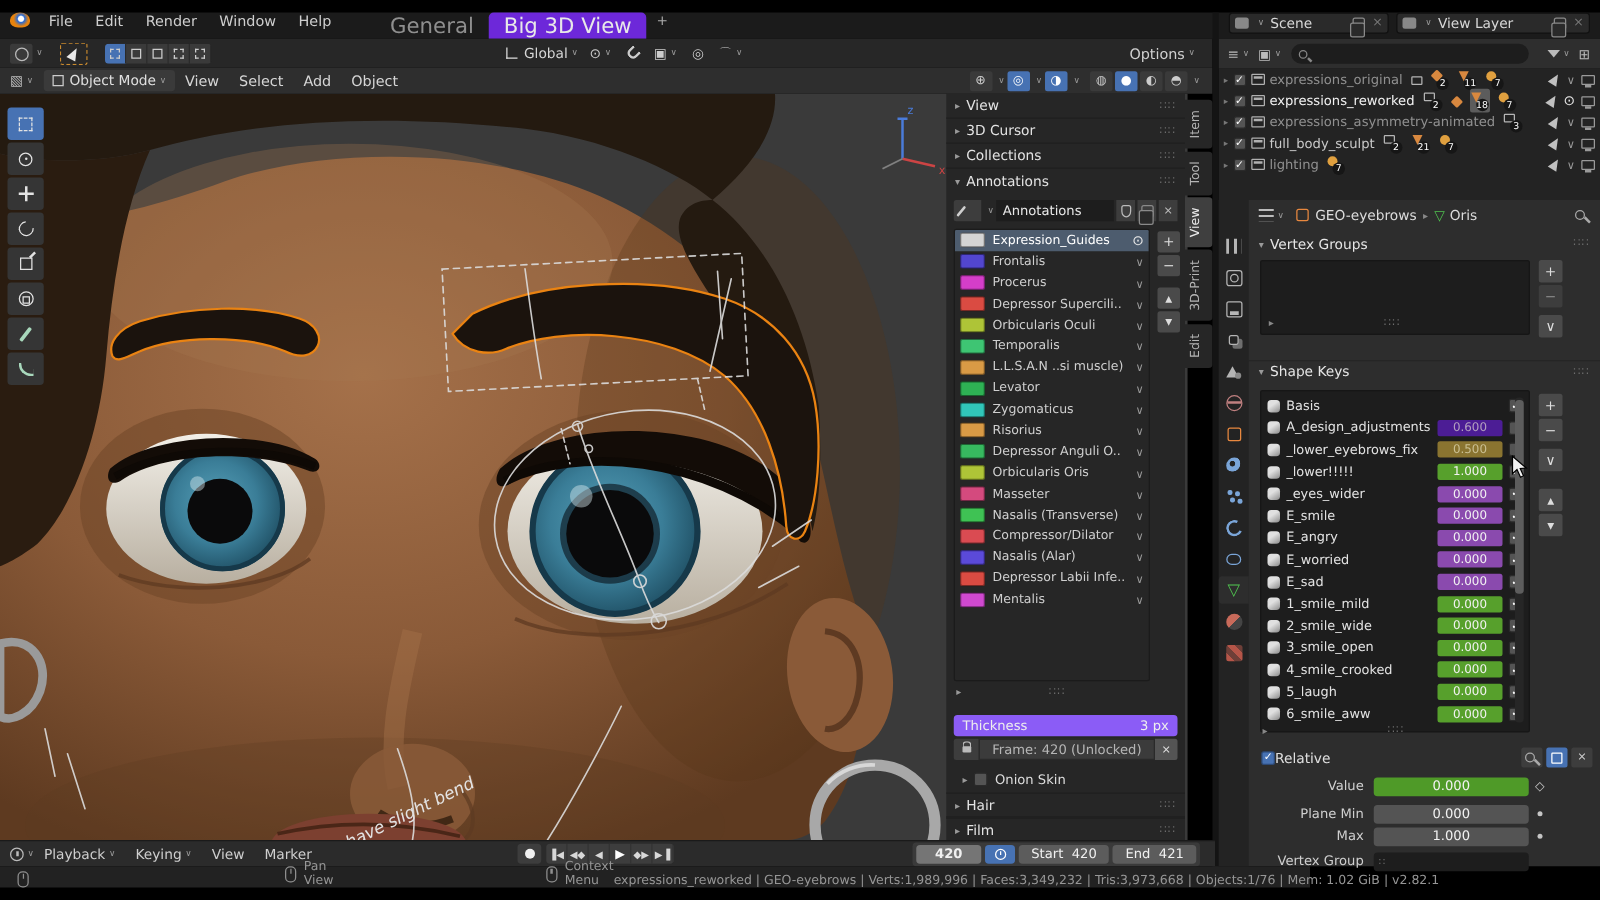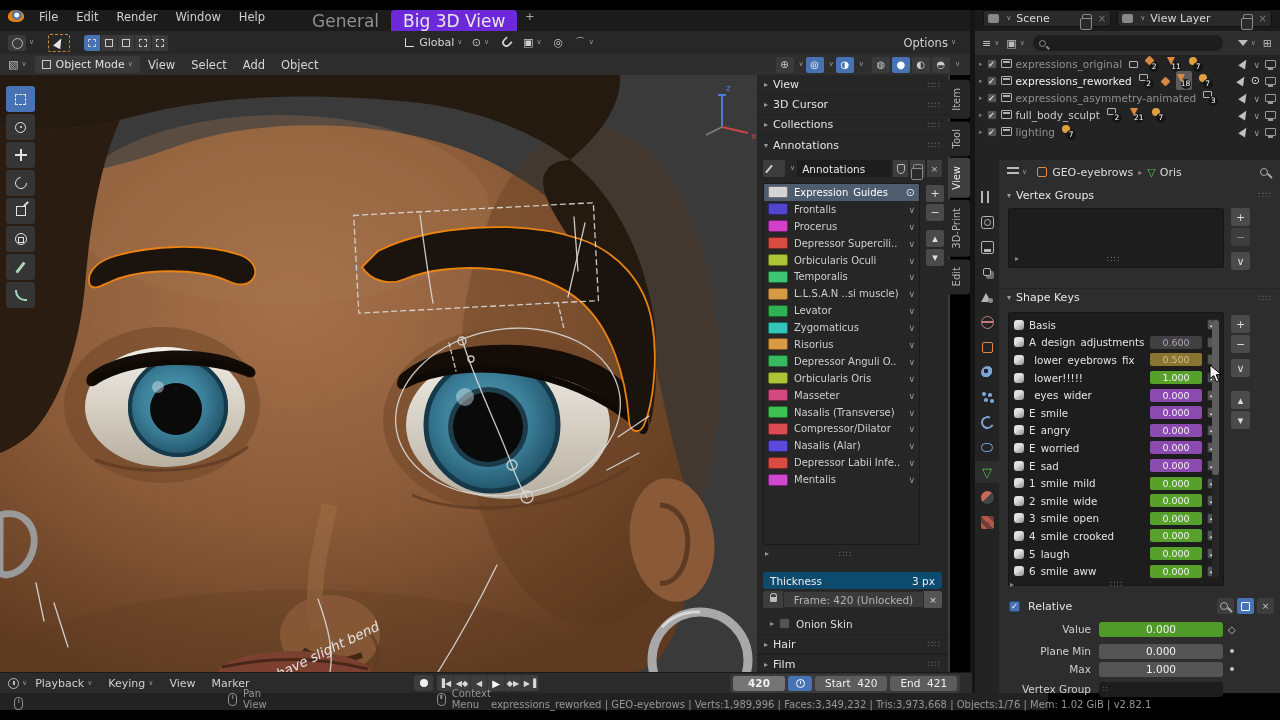--- a/index.html
+++ b/index.html
@@ -76,21 +76,21 @@
   #anno-list{position:absolute;left:6px;top:108px;width:157px;height:362px;background:#262626;border:1px solid #1b1b1b;border-radius:2px;overflow:hidden}
   .lrow{height:16.9px;display:flex;align-items:center;padding:0 4px;gap:6px}
   .lrow[data-sel="true"]{background:#4d5c6e}
   .lrow .nm{flex:1;font-size:10px;color:#cfcfcf;white-space:nowrap;overflow:hidden}
   .lrow[data-sel="true"] .nm{color:#fff}
   .sw{width:20px;height:12px;border-radius:2px;border:1px solid rgba(0,0,0,.45);flex:none}
   .eye[data-eye="open"]::before{content:"⊙";color:#e8e8e8;font-size:11px}
   .eye[data-eye="closed"]::before{content:"∨";color:#9a9a9a;font-size:9px}
   .side-btn{position:absolute;width:18px;height:17px;background:#4a4a4a;border-radius:2px;display:flex;align-items:center;justify-content:center;color:#ddd;font-size:11px}
   .nctl{position:absolute;left:6px;width:179px;height:17px;border-radius:3px;display:flex;align-items:center;padding:0 7px;font-size:10.5px}
-  #thickness{top:497px;background:#0c4a6e;color:#eee}
+  #thickness{top:497px;background:#8b5cf6;color:#eee}
   #thickness .val{margin-left:auto}
   #framerow{top:516px;padding:0}
   .lockbtn{width:20px;height:17px;background:#3d3d3d;border-radius:2px 0 0 2px;display:flex;align-items:center;justify-content:center}
   .lock{width:7px;height:5px;background:#bbb;position:relative;border-radius:1px}
   .lock::before{content:"";position:absolute;left:0;top:-4px;width:5px;height:4px;border:1.5px solid #bbb;border-bottom:none;border-radius:3px 3px 0 0}
   #framefield{flex:1;height:17px;background:#3b3b3b;border:1px solid #2a2a2a;color:#b5b5b5;display:flex;align-items:center;justify-content:center;font-size:10.5px}
   #framex{width:18px;height:17px;background:#545454;border-radius:0 2px 2px 0;color:#ddd;display:flex;align-items:center;justify-content:center;font-size:9px}
   #onionrow{top:540px;color:#ddd}
   .cb{width:11px;height:11px;background:#545454;border:1px solid #2a2a2a;border-radius:2px;display:inline-flex;align-items:center;justify-content:center;font-size:8.5px;color:#fff;flex:none}
   .cb[data-on="true"]::before{content:"✓"}
@@ -162,21 +162,21 @@
   .psec .grip{margin-left:auto}
   #vg-list{position:absolute;left:33px;top:48px;width:216px;height:60px;background:#1d1d1d;border:1px solid #161616;border-radius:2px}
   .pside{position:absolute;width:19px;height:18px;background:#4a4a4a;border-radius:2px;color:#ddd;display:flex;align-items:center;justify-content:center;font-size:11px}
   .pside[data-dim="true"]{color:#8a8a8a;background:#3d3d3d}
   #sk-list{position:absolute;left:33px;top:152px;width:216px;height:274px;background:#1d1d1d;border:1px solid #161616;border-radius:2px;overflow:hidden;padding-top:3px}
   .skrow{height:17.6px;display:flex;align-items:center;gap:5px;padding:0 5px}
   .sk-ic{width:10px;height:10px;background:linear-gradient(145deg,#e0e0e0 40%,#8a8a8a);border-radius:3px;flex:none}
   .skrow .nm{flex:1;font-size:10.3px;color:#e3e3e3;white-space:nowrap;overflow:hidden}
   .pill{width:52px;height:13px;border-radius:2px;font-size:9.5px;display:flex;align-items:center;justify-content:center;color:#f2f2f2;flex:none}
   .pill[data-v="purple"]{background:#8a4aae}
-  .pill[data-v="purple-dim"]{background:#404040;color:#b3a0bf}
+  .pill[data-v="purple-dim"]{background:#4c1d95;color:#b3a0bf}
   .pill[data-v="olive-dim"]{background:#8a7430;color:#cabf92}
   .pill[data-v="green"]{background:#57a02c}
   .pill[data-v="none"]{background:transparent}
   #sk-scroll{position:absolute;left:237px;top:158px;width:7px;height:260px;background:#262626;border-radius:3px}
   #sk-thumb{position:absolute;left:0;top:2px;width:7px;height:155px;background:#5d5d5d;border-radius:3px}
   .prow{position:absolute;left:24px;width:281px;height:16px;display:flex;align-items:center}
   .prow .lbl{width:100px;text-align:right;color:#cfcfcf;font-size:10.5px;padding-right:8px}
   .field{width:124px;height:15px;border-radius:3px;display:flex;align-items:center;justify-content:center;color:#f2f2f2;font-size:10.5px}
   .field.green{background:#4f9a28}
   .field.gray{background:#545454}
@@ -1017,21 +1017,21 @@
     </div>
   <div class="pside" style="left:256px;top:155px">+</div>
   <div class="pside" style="left:256px;top:175px">−</div>
   <div class="pside" style="left:256px;top:199px">∨</div>
   <div class="pside" style="left:256px;top:231px">▴</div>
   <div class="pside" style="left:256px;top:251px">▾</div>
   <div class="abs" style="left:35px;top:420px;color:#888;font-size:8px">▸</div>
   <div class="abs grip" style="left:135px;top:419px">∷∷</div>
   <div class="prow" style="top:438px">
     <span class="cb blue" data-on="true" style="margin-left:10px"></span>
-    <span style="margin-left:8px;color:#e0e0e0">Relative</span>
+    <span style="color:#e0e0e0">Relative</span>
     <span style="margin-left:auto;display:flex;gap:3px;margin-right:6px">
       <span class="icbtn">
           <span class="pin" style="margin:0 4px 0 0"></span>
         </span>
       <span class="icbtn blue"></span>
       <span class="icbtn">×</span>
     </span>
   </div>
   <div class="prow" style="top:461px">
     <span class="lbl">Value</span>

